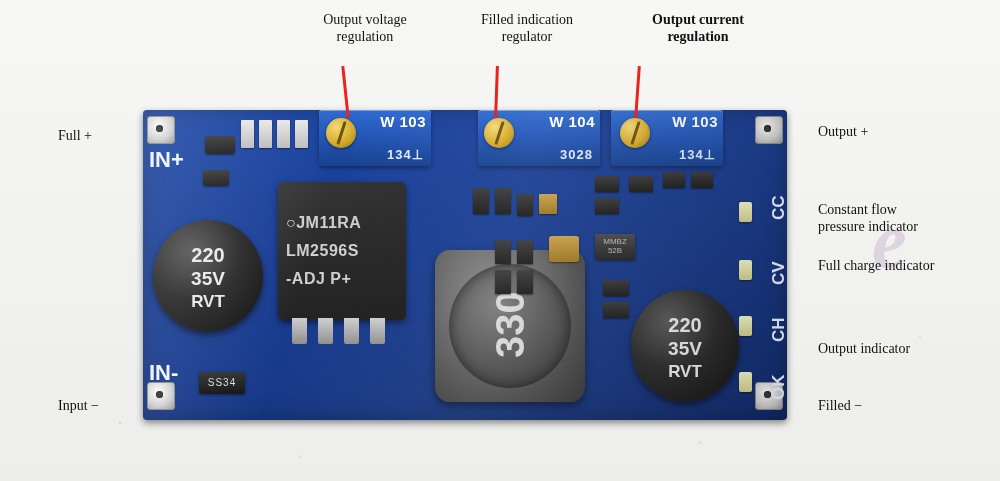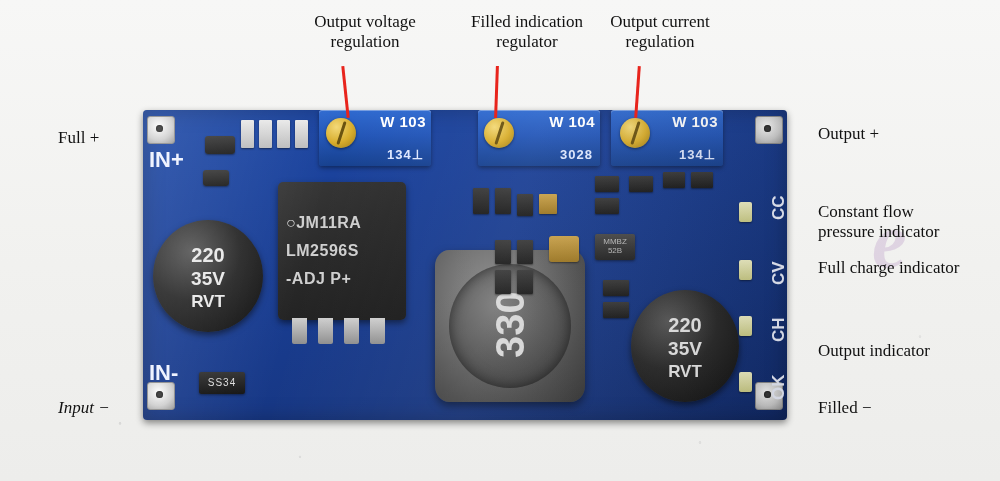--- a/index.html
+++ b/index.html
@@ -20,21 +20,21 @@
       radial-gradient(circle at 92% 70%, rgba(205,205,205,.4) 0 1.2px, transparent 1.6px),
       linear-gradient(180deg,#f7f7f6 0%, #f1f1ef 55%, #ededeb 100%);
   }
   .wm{
     position:absolute;color:rgba(196,168,206,.40);
     font-family:"Liberation Serif", serif;font-style:italic;
     font-size:78px;font-weight:700;pointer-events:none;user-select:none;
   }
   
   .note{
-    position:absolute;color:#111;font-size:17px;line-height:1.18;
+    position:absolute;color:#111;font-size:14px;line-height:1.18;
     font-family:"Liberation Serif", serif;
   }
   .note.center{text-align:center;}
   .leader{position:absolute;background:#e8241c;}
   
   #board{
     position:absolute;left:143px;top:110px;width:644px;height:310px;
     background:linear-gradient(160deg,#1d49a8 0%, #1a3f96 35%, #16357f 75%, #122c6d 100%);
     border-radius:4px;
     box-shadow:0 3px 7px rgba(0,0,0,.45), inset 0 0 22px rgba(0,0,0,.25);
@@ -211,25 +211,25 @@
 </div>
 
 <div class="note center" style="left:280px;top:12px;width:170px;white-space:pre-line;">Output voltage
 regulation</div>
 <div class="leader" style="left:344px;top:66px;width:3px;height:52px;transform:rotate(-6deg);"></div>
 
 <div class="note center" style="left:444px;top:12px;width:166px;white-space:pre-line;">Filled indication
 regulator</div>
 <div class="leader" style="left:495px;top:66px;width:3px;height:52px;transform:rotate(2deg);"></div>
 
-<div class="note center" style="left:576px;top:12px;width:168px;white-space:pre-line;">Output current
+<div class="note center" style="left:614px;top:12px;width:168px;white-space:pre-line;font-weight:bold;">Output current
 regulation</div>
 <div class="leader" style="left:636px;top:66px;width:3px;height:52px;transform:rotate(4deg);"></div>
 
 <div class="note" style="left:58px;top:128px;width:110px;">Full +</div>
-<div class="note" style="left:58px;top:398px;width:110px;font-style:italic;">Input −</div>
+<div class="note" style="left:58px;top:398px;width:110px;">Input −</div>
 
 <div class="note" style="left:818px;top:124px;width:160px;">Output +</div>
 <div class="note" style="left:818px;top:202px;width:190px;white-space:pre-line;">Constant flow
 pressure indicator</div>
 <div class="note" style="left:818px;top:258px;width:200px;">Full charge indicator</div>
 <div class="note" style="left:818px;top:341px;width:190px;">Output indicator</div>
 <div class="note" style="left:818px;top:398px;width:160px;">Filled −</div>
 
 </body></html>

